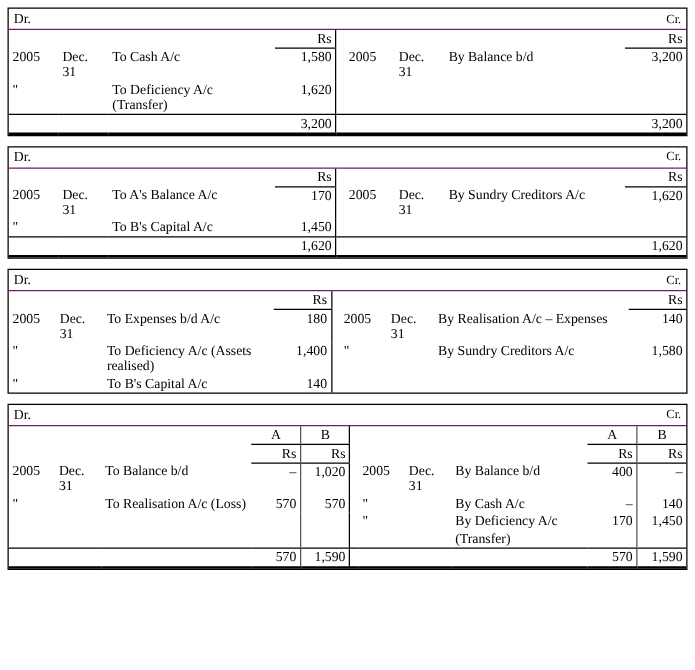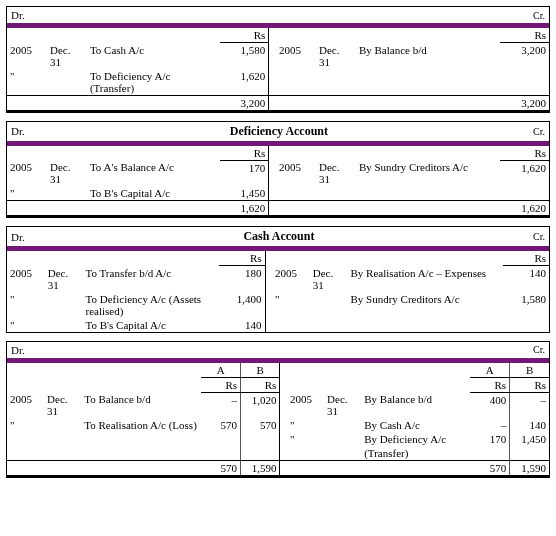--- a/index.html
+++ b/index.html
@@ -12,21 +12,21 @@
       padding: 6px;
     }
     .ledger-block {
       margin-bottom: 8px;
       border: 1px solid #000;
     }
     .ledger-title-row {
       display: flex;
       justify-content: space-between;
       align-items: center;
-      border-bottom: 5px solid #701a75;
+      border-bottom: 1px solid #701a75;
       padding: 2px 4px;
     }
     .ledger-title-row .dr { font-size: 11px; }
     .ledger-title-row .cr { font-size: 10px; }
     .ledger-title-row .title {
       font-size: 12px;
       font-weight: bold;
       text-align: center;
       flex: 1;
     }
@@ -128,21 +128,20 @@
           <td></td>
       <td class="num">3,200</td>
     </tr>
   </tbody>
     </table>
 </div>
 
 <div class="ledger-block">
   <div class="ledger-title-row">
     <span class="dr">Dr.</span>
-    <span class="title">Deficiency Account</span>
     <span class="cr">Cr.</span>
   </div>
   <table class="ledger-table">
     <colgroup>
       <col style="width:36px">
       <col style="width:36px">
       <col style="width:120px">
       <col style="width:44px">
       <col style="width:1px;border-left:1px solid #000;">
       <col style="width:36px">
@@ -195,21 +194,20 @@
           <td></td>
       <td class="num">1,620</td>
     </tr>
   </tbody>
     </table>
 </div>
 
 <div class="ledger-block">
   <div class="ledger-title-row">
     <span class="dr">Dr.</span>
-    <span class="title">Cash Account</span>
     <span class="cr">Cr.</span>
   </div>
   <table class="ledger-table">
     <colgroup>
       <col style="width:36px">
       <col style="width:36px">
       <col style="width:130px">
       <col style="width:44px">
       <col style="width:1px;">
       <col style="width:36px">
@@ -225,21 +223,21 @@
       <td class="rs-header num">Rs</td>
       <td style="border-left:1px solid #000;"></td>
       <td></td>
           <td></td>
           <td></td>
       <td class="rs-header num">Rs</td>
     </tr>
     <tr>
       <td>2005</td>
       <td>Dec. 31</td>
-      <td>To Transfer b/d A/c</td>
+      <td>To Expenses b/d A/c</td>
       <td class="num">180</td>
       <td style="border-left:1px solid #000;"></td>
       <td>2005</td>
       <td>Dec. 31</td>
       <td>By Realisation A/c – Expenses</td>
       <td class="num">140</td>
     </tr>
     <tr>
       <td>"</td>
       <td></td>

